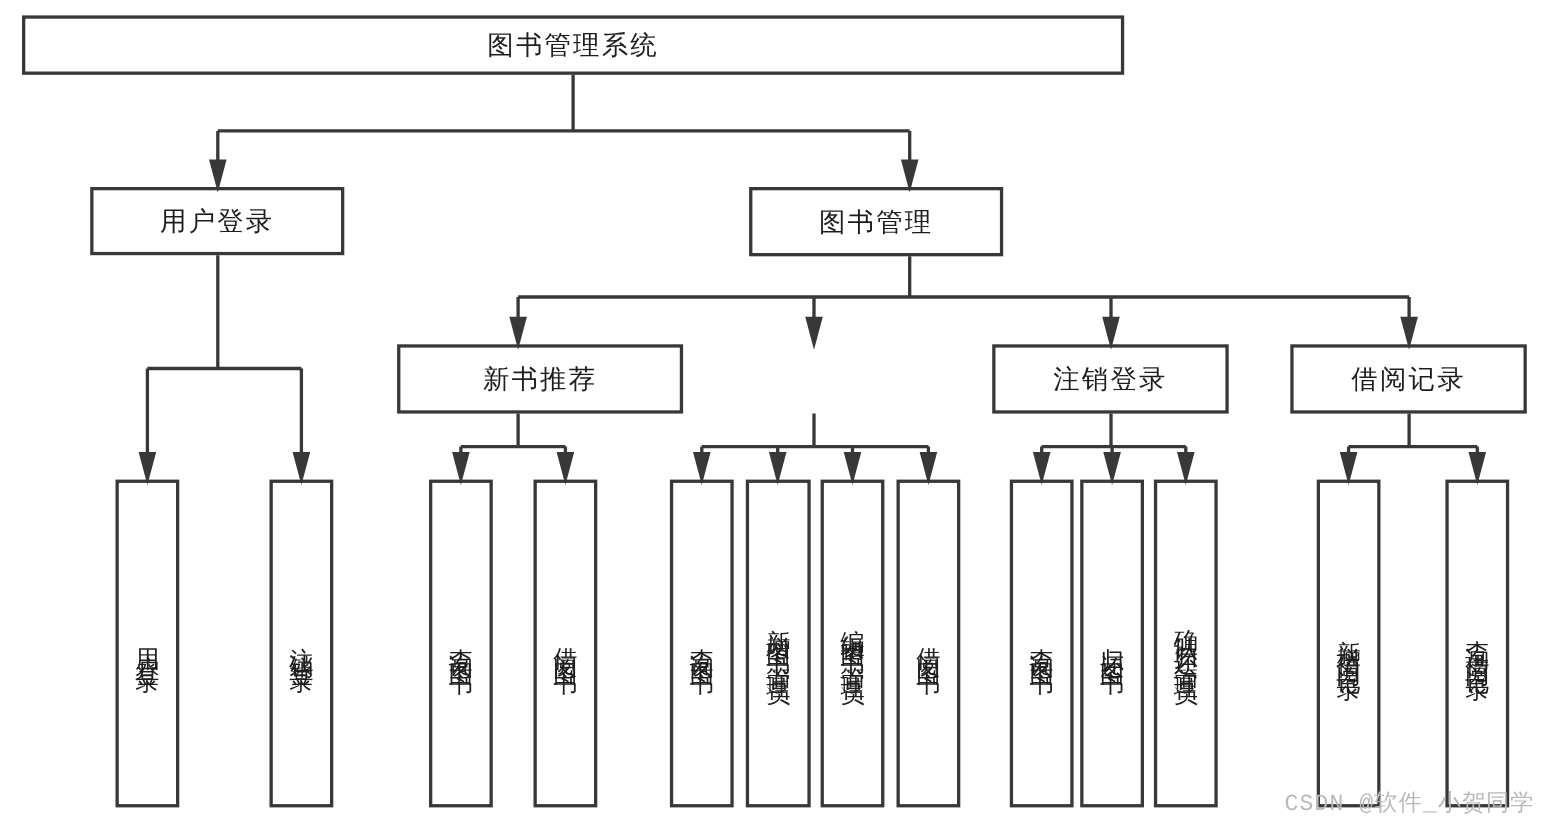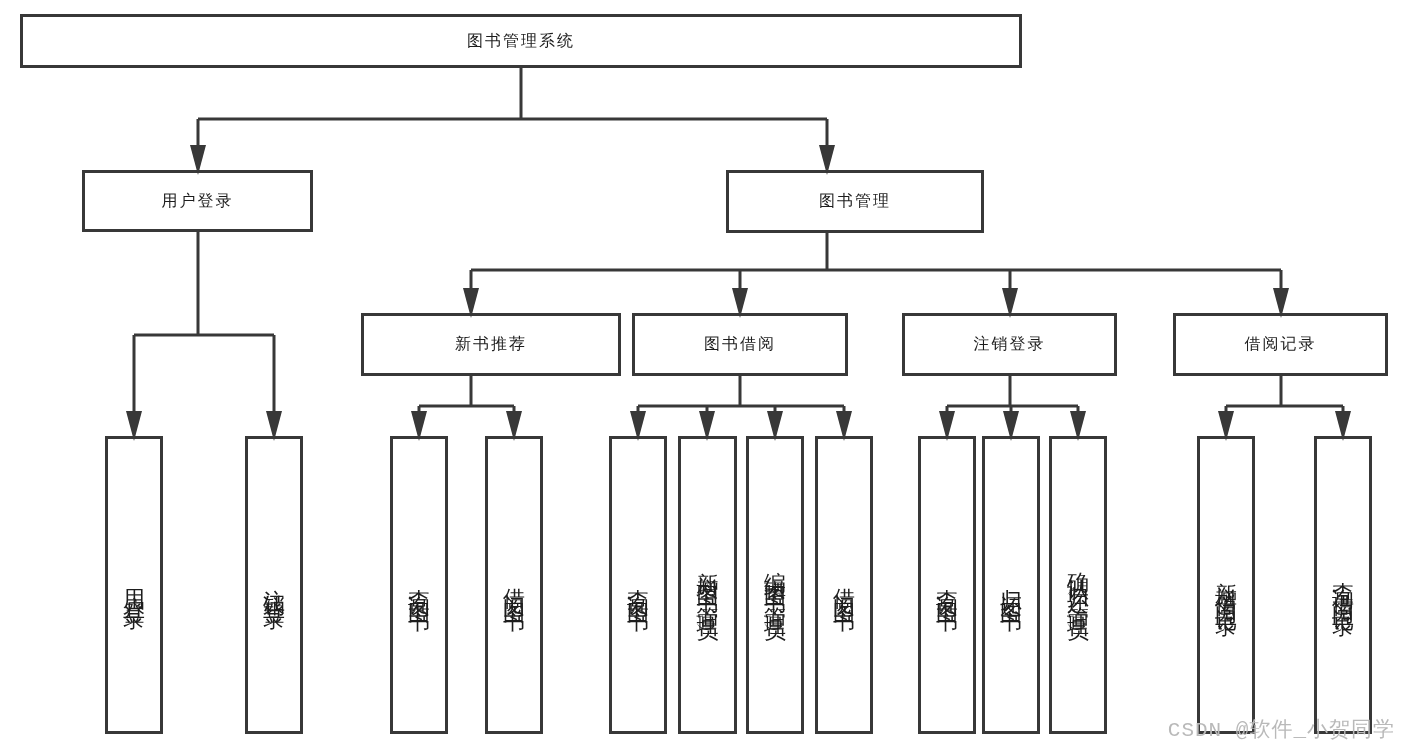--- a/index.html
+++ b/index.html
@@ -5,21 +5,21 @@
   html,body{margin:0;padding:0;background:#ffffff;}
   .canvas{
     position:relative;width:1405px;height:747px;background:var(--bg,#ffffff);
     font-family:"Liberation Sans",sans-serif;overflow:hidden;
   }
   .node{
     position:absolute;box-sizing:border-box;border:3px solid var(--border,#383838);
     background:#ffffff;display:flex;align-items:center;justify-content:center;
     color:var(--text,#1d1d1d);
   }
-  .node.h span{font-size:16px;letter-spacing:2px;white-space:nowrap;}
+  .node.h span{font-size:24px;letter-spacing:2px;white-space:nowrap;}
   .node.vert span{
     writing-mode:vertical-rl;text-orientation:mixed;
     font-size:22px;letter-spacing:7px;line-height:1;white-space:nowrap;
   }
   .connector-layer{
     position:absolute;left:0;top:0;width:1405px;height:747px;
     pointer-events:none;z-index:5;
   }
   .connector-layer path{stroke:var(--border,#383838);stroke-width:3;fill:none;}
   .connector-layer polygon{fill:var(--border,#383838);}
@@ -69,29 +69,26 @@
     <polygon points="1335,411 1351,411 1343,441"></polygon>
   </svg>
 
   <div class="node h" style="left:20px;top:14px;width:1002px;height:54px">
     <span>图书管理系统</span>
   </div>
 
   <div class="node h" style="left:82px;top:170px;width:231px;height:62px">
     <span>用户登录</span>
   </div>
-  <div class="node h" style="left:726px;top:170px;width:258px;height:63px">
+  <div class="node h" style="left:681px;top:170px;width:231px;height:63px">
     <span>图书管理</span>
   </div>
 
   <div class="node h" style="left:361px;top:313px;width:260px;height:63px">
     <span>新书推荐</span>
-  </div>
-  <div class="node h" style="left:632px;top:313px;width:216px;height:63px">
-    <span>图书借阅</span>
   </div>
   <div class="node h" style="left:902px;top:313px;width:215px;height:63px">
     <span>注销登录</span>
   </div>
   <div class="node h" style="left:1173px;top:313px;width:215px;height:63px">
     <span>借阅记录</span>
   </div>
 
   <div class="node vert" style="left:105px;top:436px;width:58px;height:298px">
     <span>用户登录</span>

